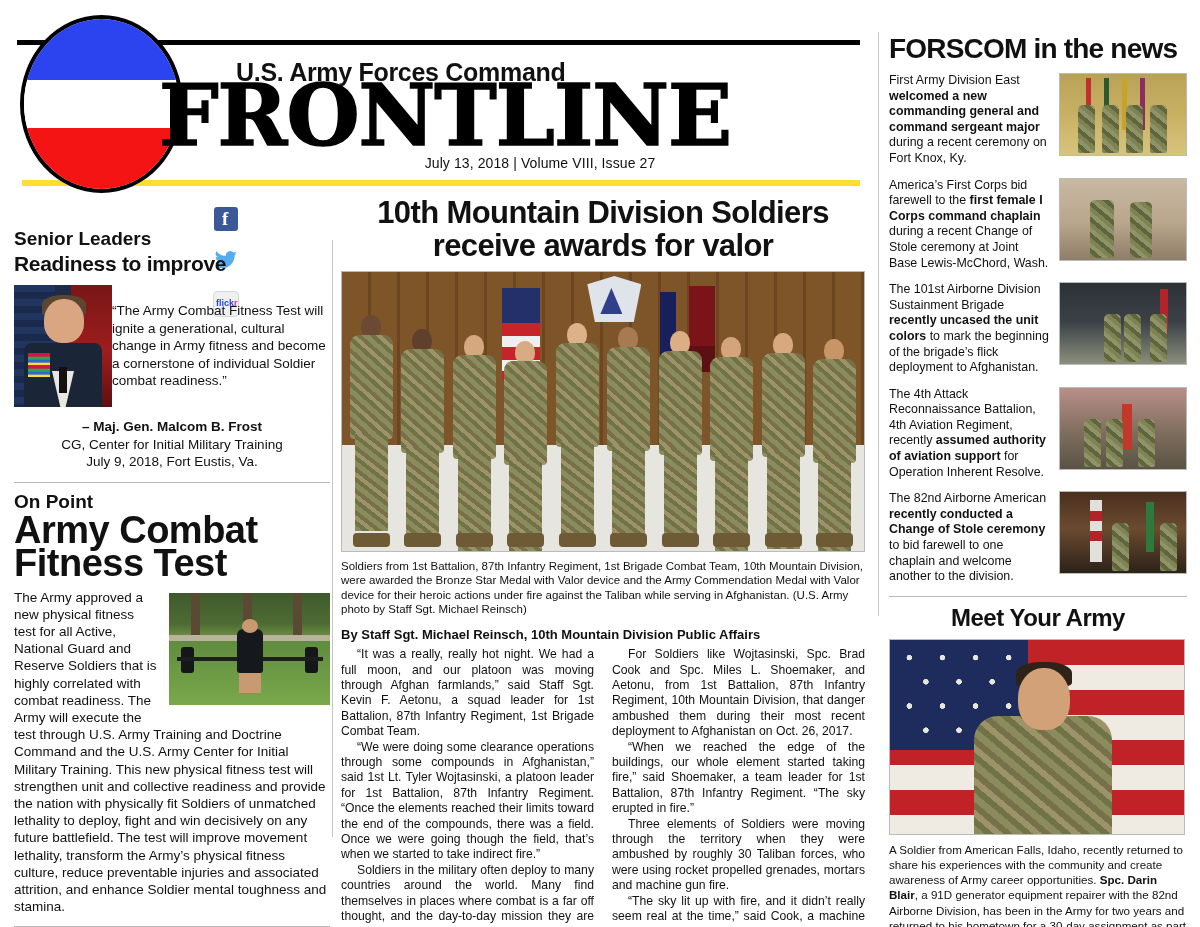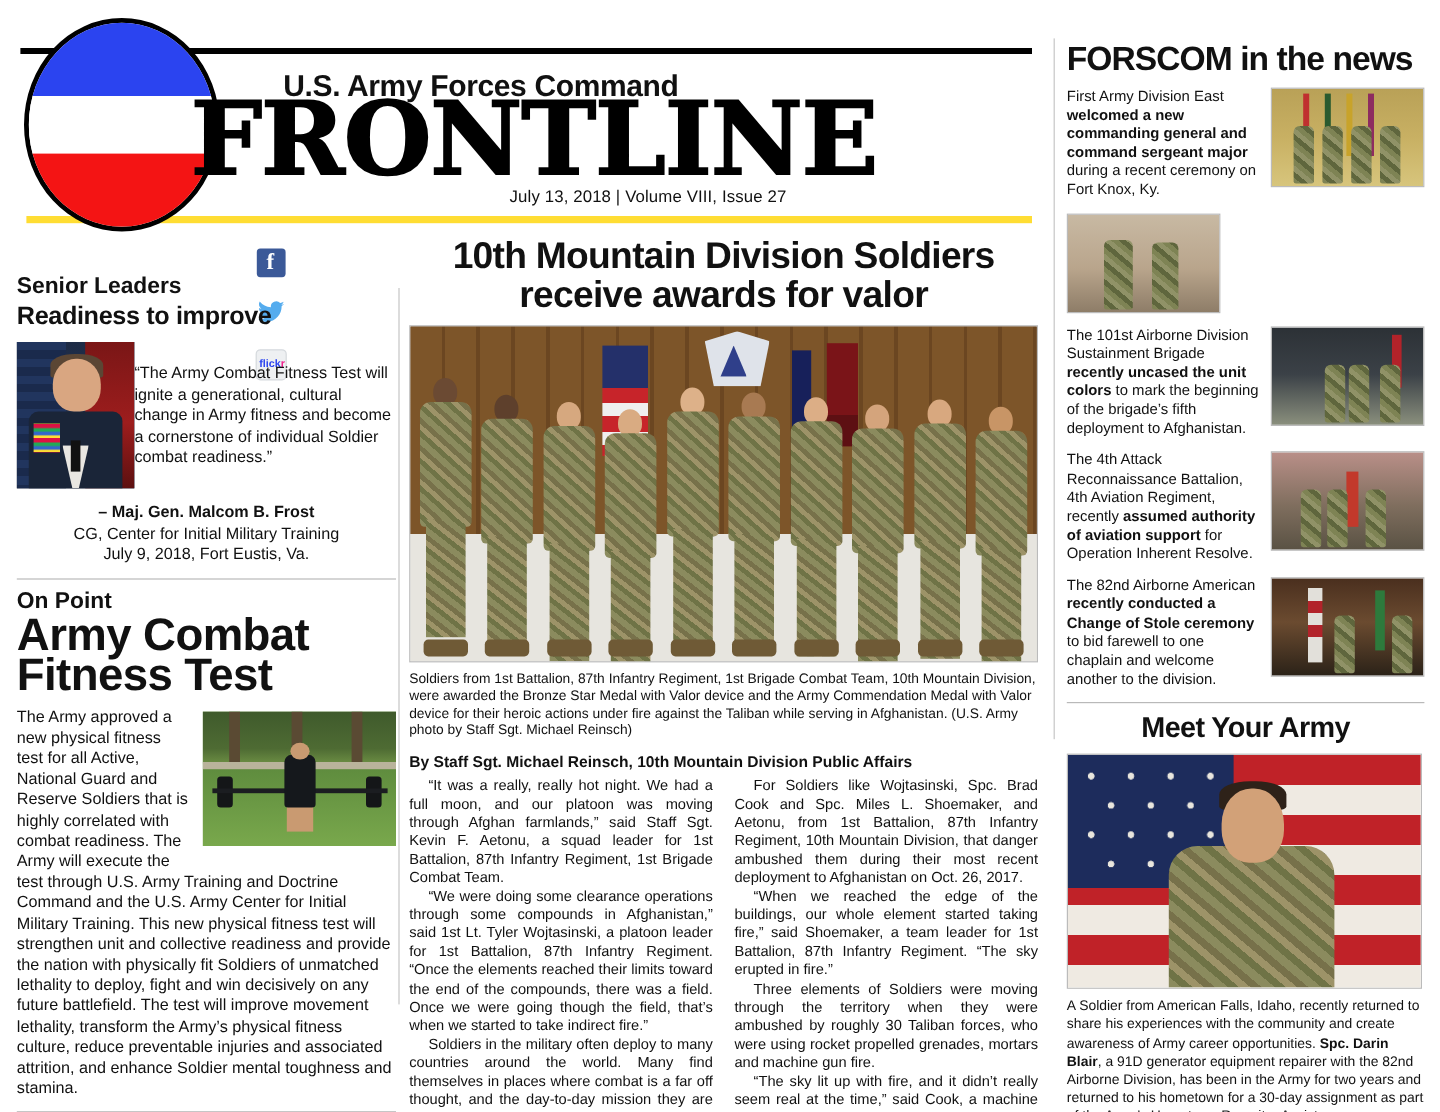--- a/index.html
+++ b/index.html
@@ -375,29 +375,32 @@
         <div class="nt-flagbar" style="left:62px;background:#c8a32a"></div>
         <div class="nt-flagbar" style="left:80px;background:#8d2c60"></div>
         <div class="nt-fig" style="left:18px"></div>
           <div class="nt-fig" style="left:42px"></div>
         <div class="nt-fig" style="left:66px"></div>
           <div class="nt-fig" style="left:90px"></div>
       </div>
     </div>
 
     <div class="news-item">
+      <div class="news-text">
+        <span>America’s First Corps bid farewell to the </span><b>first female I Corps command chaplain</b><span> during a recent Change of Stole ceremony at Joint Base Lewis-McChord, Wash.</span>
+      </div>
       <div class="news-thumb nt2">
         <div class="nt-fig" style="left:30px;height:58px;width:24px"></div>
         <div class="nt-fig" style="left:70px;height:56px;width:22px"></div>
       </div>
     </div>
 
     <div class="news-item">
       <div class="news-text">
-        <span>The 101st Airborne Division Sustainment Brigade </span><b>recently uncased the unit colors</b><span> to mark the beginning of the brigade’s fifth deployment to Afghanistan.</span>
+        <span>The 101st Airborne Division Sustainment Brigade </span><b>recently uncased the unit colors</b><span> to mark the beginning of the brigade’s flick deployment to Afghanistan.</span>
       </div>
       <div class="news-thumb nt3">
         <div class="nt-flagbar" style="left:100px;top:6px;height:44px;width:8px;background:#b2232a"></div>
         <div class="nt-fig" style="left:44px"></div>
           <div class="nt-fig" style="left:64px"></div>
         <div class="nt-fig" style="left:90px"></div>
       </div>
     </div>
 
     <div class="news-item">

